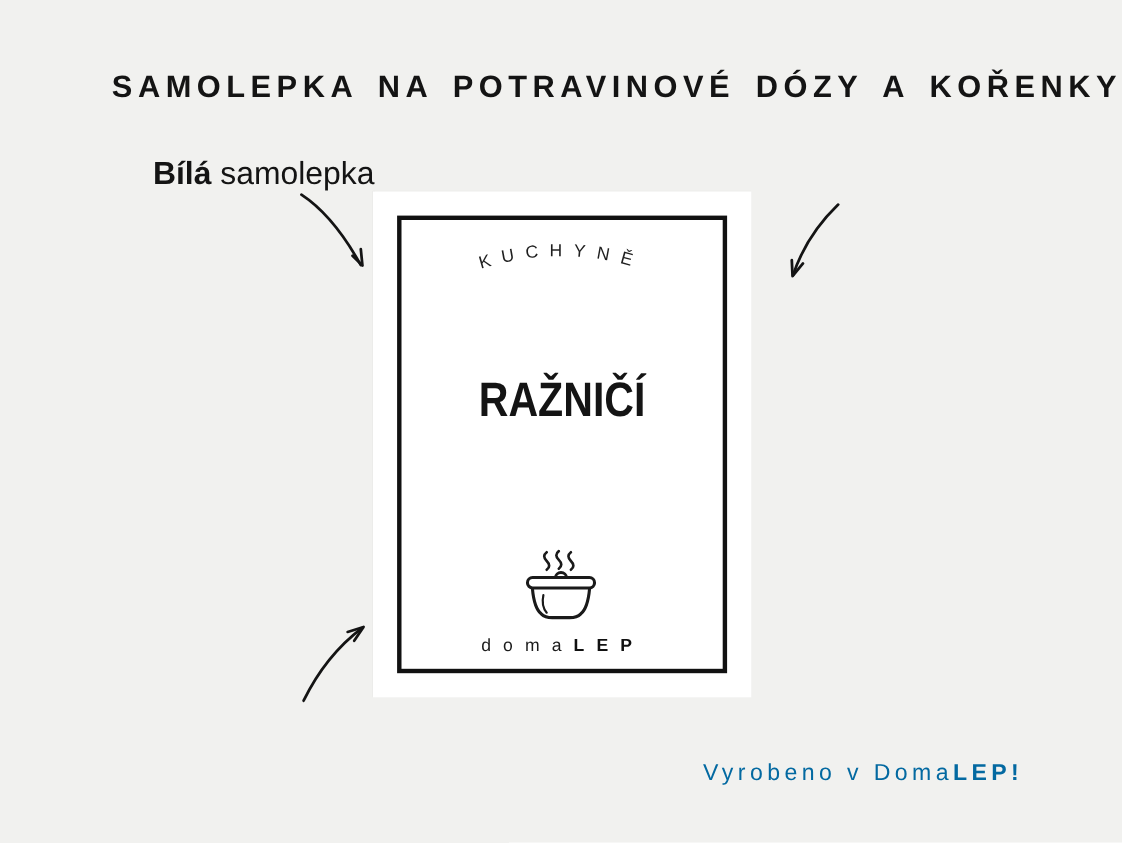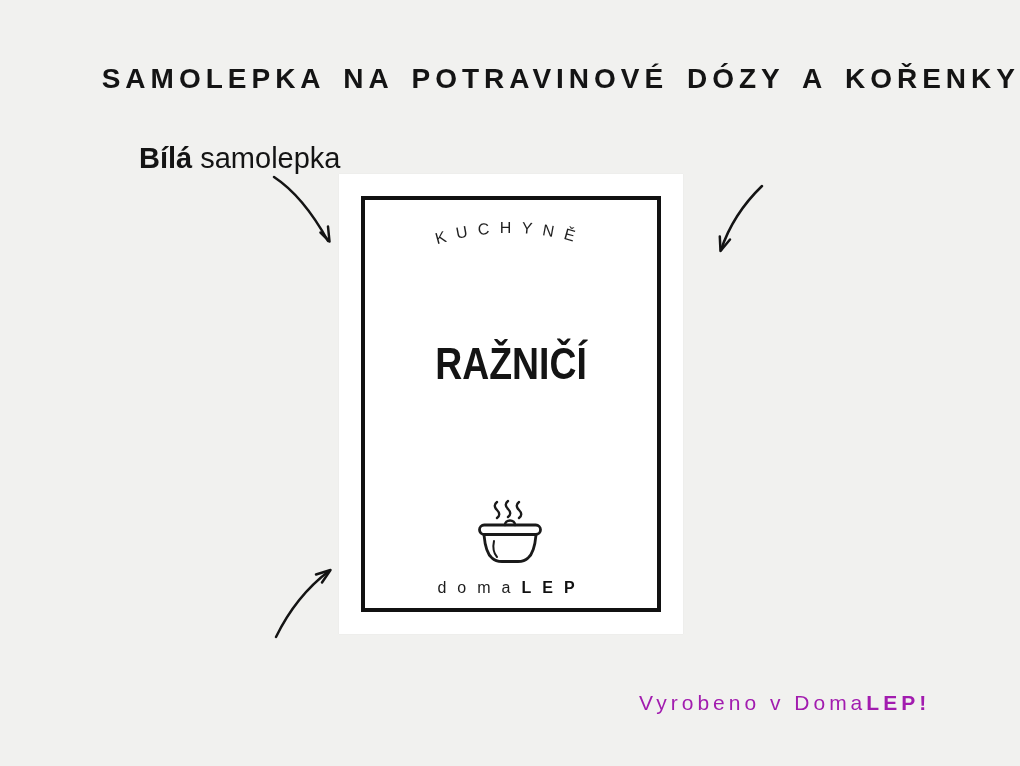--- a/index.html
+++ b/index.html
@@ -39,21 +39,21 @@
   .brand{
     position:absolute;top:405px;left:0;width:100%;text-align:center;
     font-size:16px;letter-spacing:11px;padding-left:1px;box-sizing:border-box;
     white-space:pre;color:#1c1c1c;
   }
   .brand b{font-weight:700;color:#111;}
   .format-label{position:absolute;left:111px;top:650px;font-size:29px;white-space:pre;}
   .format-label b{font-weight:700;}
   .made-in{
     position:absolute;left:639px;top:691px;font-size:21px;letter-spacing:4px;
-    white-space:pre;color:#a21caf;
+    white-space:pre;color:#0369a1;
   }
   .made-in b{font-weight:700;}
   .arrows-svg{position:absolute;left:0;top:0;width:1020px;height:766px;pointer-events:none;}
   .arrows-svg path, .arrows-svg polyline{
     fill:none;stroke:#141414;stroke-width:2.5;stroke-linecap:round;stroke-linejoin:round;
   }
   .pot-svg path, .pot-svg rect{fill:none;stroke:#1a1a1a;stroke-linecap:round;stroke-linejoin:round;}
 </style>
 </head>
 <body>

